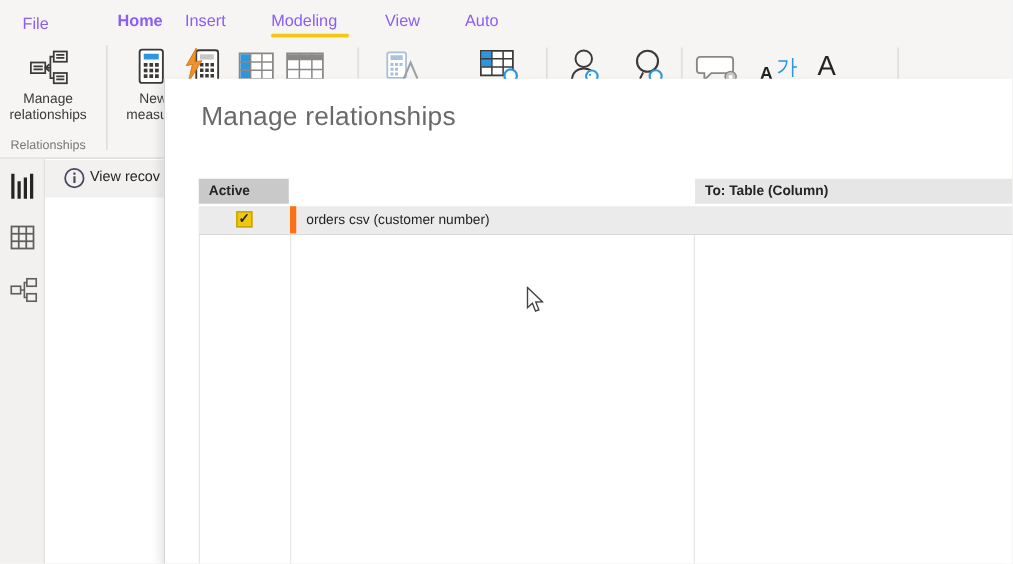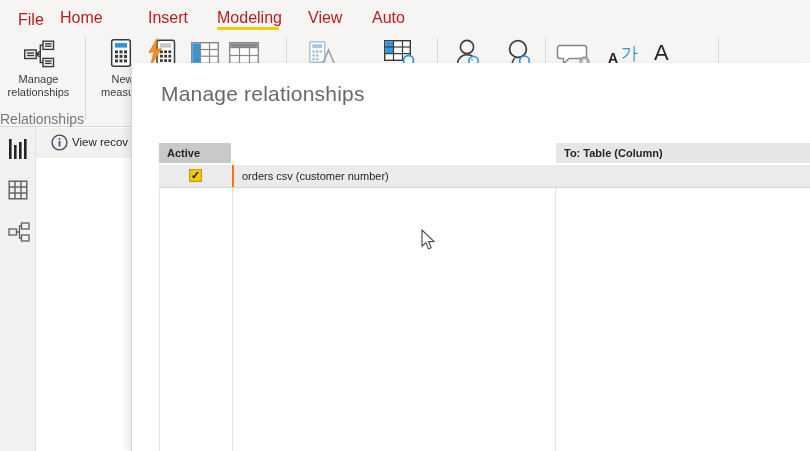--- a/index.html
+++ b/index.html
@@ -5,30 +5,30 @@
   * { margin:0; padding:0; box-sizing:border-box; }
   html,body { background:#e9e9e9; }
   body { font-family:"Liberation Sans", sans-serif; }
   #screen {
     position:relative; width:810px; height:451px; background:#fff;
     overflow:hidden; margin:0 auto; font-family:"Liberation Sans", sans-serif;
   }
 
   
   .menubar { position:absolute; left:0; top:0; width:810px; height:32px; background:#f6f5f3; z-index:2; }
-  .menu-item { position:absolute; top:9px; font-size:16px; color:#b91c1c; cursor:default;text-align:center; }
+  .menu-item { position:absolute; top:9px; font-size:13px; color:#8b5cf6; cursor:default;text-align:center; }
   .menu-item.bold { font-weight:normal; }
   .accent-underline { position:absolute; height:3px; background:#f2c811; border-radius:1px; }
 
   
   .ribbon { position:absolute; left:0; top:32px; width:810px; height:95px; background:#f6f5f3; border-bottom:1px solid #d9d8d6; z-index:2; }
   .ribbon .icon { position:absolute; }
   .rb-divider { position:absolute; width:1px; background:#d9d8d6; }
   .icon-label { position:absolute; font-size:11px; line-height:13px; color:#3b3a39; text-align:center; }
-  .group-label { position:absolute; font-size:14px; color:#797775; text-align:center; }
+  .group-label { position:absolute; font-size:10px; color:#797775; text-align:center; }
   .glyph-lang { position:absolute; font-size:11px; }
 
   
   .sidebar { position:absolute; left:0; top:127px; width:36px; height:324px; background:#f2f1ef; border-right:1px solid #e2e1df; z-index:2; }
   .side-icon { position:absolute; left:8px; }
 
   
   .banner { position:absolute; left:36px; top:128px; width:774px; height:30px; background:#f2f1f0; z-index:1; }
   .banner-text { position:absolute; left:36px; top:8px; font-size:11.5px; color:#252423; white-space:nowrap; }
 
@@ -41,40 +41,40 @@
   .thead { position:absolute; left:0; top:0; height:21px; width:652px; }
   .th { position:absolute; top:0; height:21px; font-size:11px; font-weight:bold; color:#252423;
         padding:4px 0 0 8px; border-right:1px solid #ffffff; border-bottom:1px solid #ffffff; }
   .th-active { left:0; width:73px; background:#c9c9c9; }
   .th-from { left:74px; width:322px; background:#e6e6e6; }
   .th-to { left:397px; width:255px; background:#e6e6e6; }
 
   .trow { position:absolute; left:0; top:22px; height:22px; width:652px; background:#ebebeb; }
   .td { position:absolute; top:0; height:22px; font-size:11px; color:#252423; padding:5px 0 0 8px; }
   .td-active { left:0; width:73px; }
-  .td-from { left:73px; width:323px; border-left:2px solid #f97316; }
+  .td-from { left:73px; width:323px; border-left:5px solid #f97316; }
   .td-to { left:396px; width:256px; border-left:1px solid #dedede; }
 
   .checkbox { position:absolute; left:30px; top:4px; width:13px; height:13px; background:#eec80c;
               border:1px solid #bd9c05; color:#1d1d1d; font-size:11px; font-weight:bold;
               line-height:11px; text-align:center; }
 
   .tbody { position:absolute; left:0; top:44px; width:652px; height:264px; background:#ffffff; border-top:1px solid #d8d8d8; }
   .vline { position:absolute; top:0; bottom:0; width:1px; background:#e5e5e5; }
 
   .cursor { position:absolute; z-index:20; }
 </style>
 </head>
 <body>
 
 <div id="screen">
 
   <div class="menubar">
     <div class="menu-item" style="left:18px; top:11px;">File</div>
-    <div class="menu-item" style="left:60px;">Home</div>
+    <div class="menu-item" style="left:94px;font-weight:bold;">Home</div>
     <div class="menu-item" style="left:148px;">Insert</div>
     <div class="menu-item bold" style="left:217px;">Modeling</div>
     <div class="accent-underline" style="left:217px; top:27px; width:62px;"></div>
     <div class="menu-item" style="left:308px;">View</div>
     <div class="menu-item" style="left:372px;">Auto</div>
   </div>
 
   <div class="ribbon">
 
     <div class="icon" style="left:23px; top:8px;">

